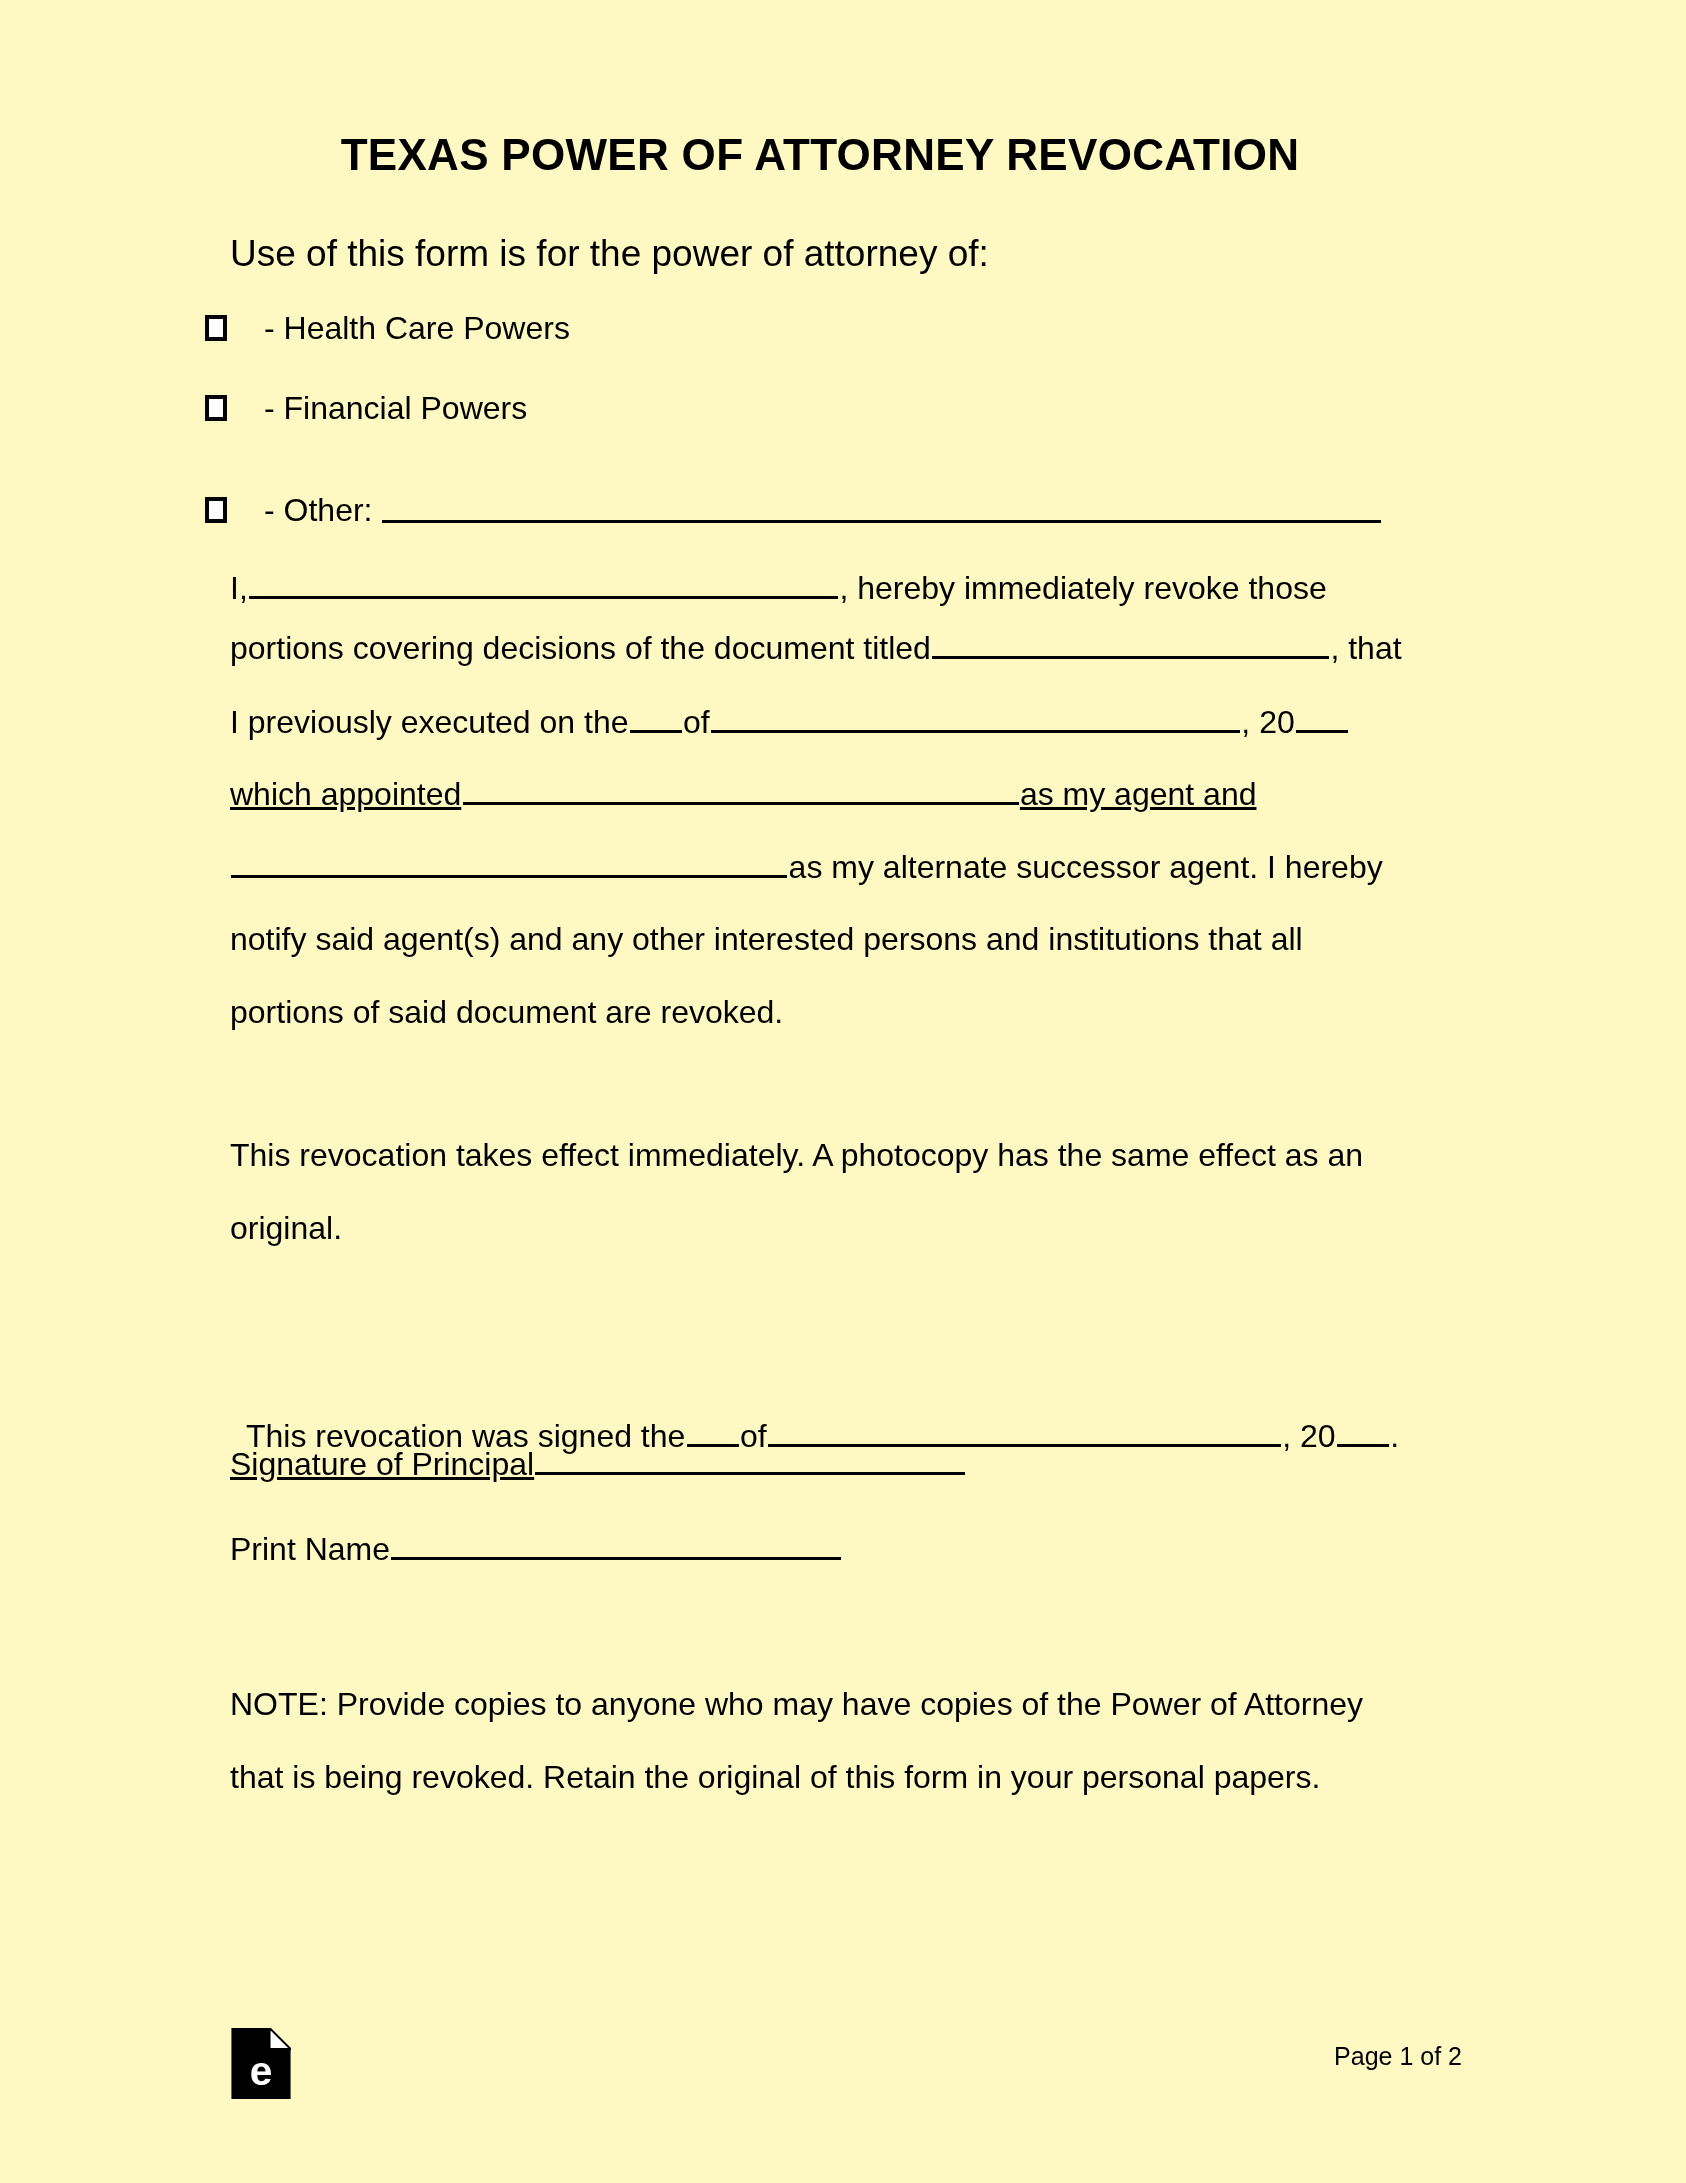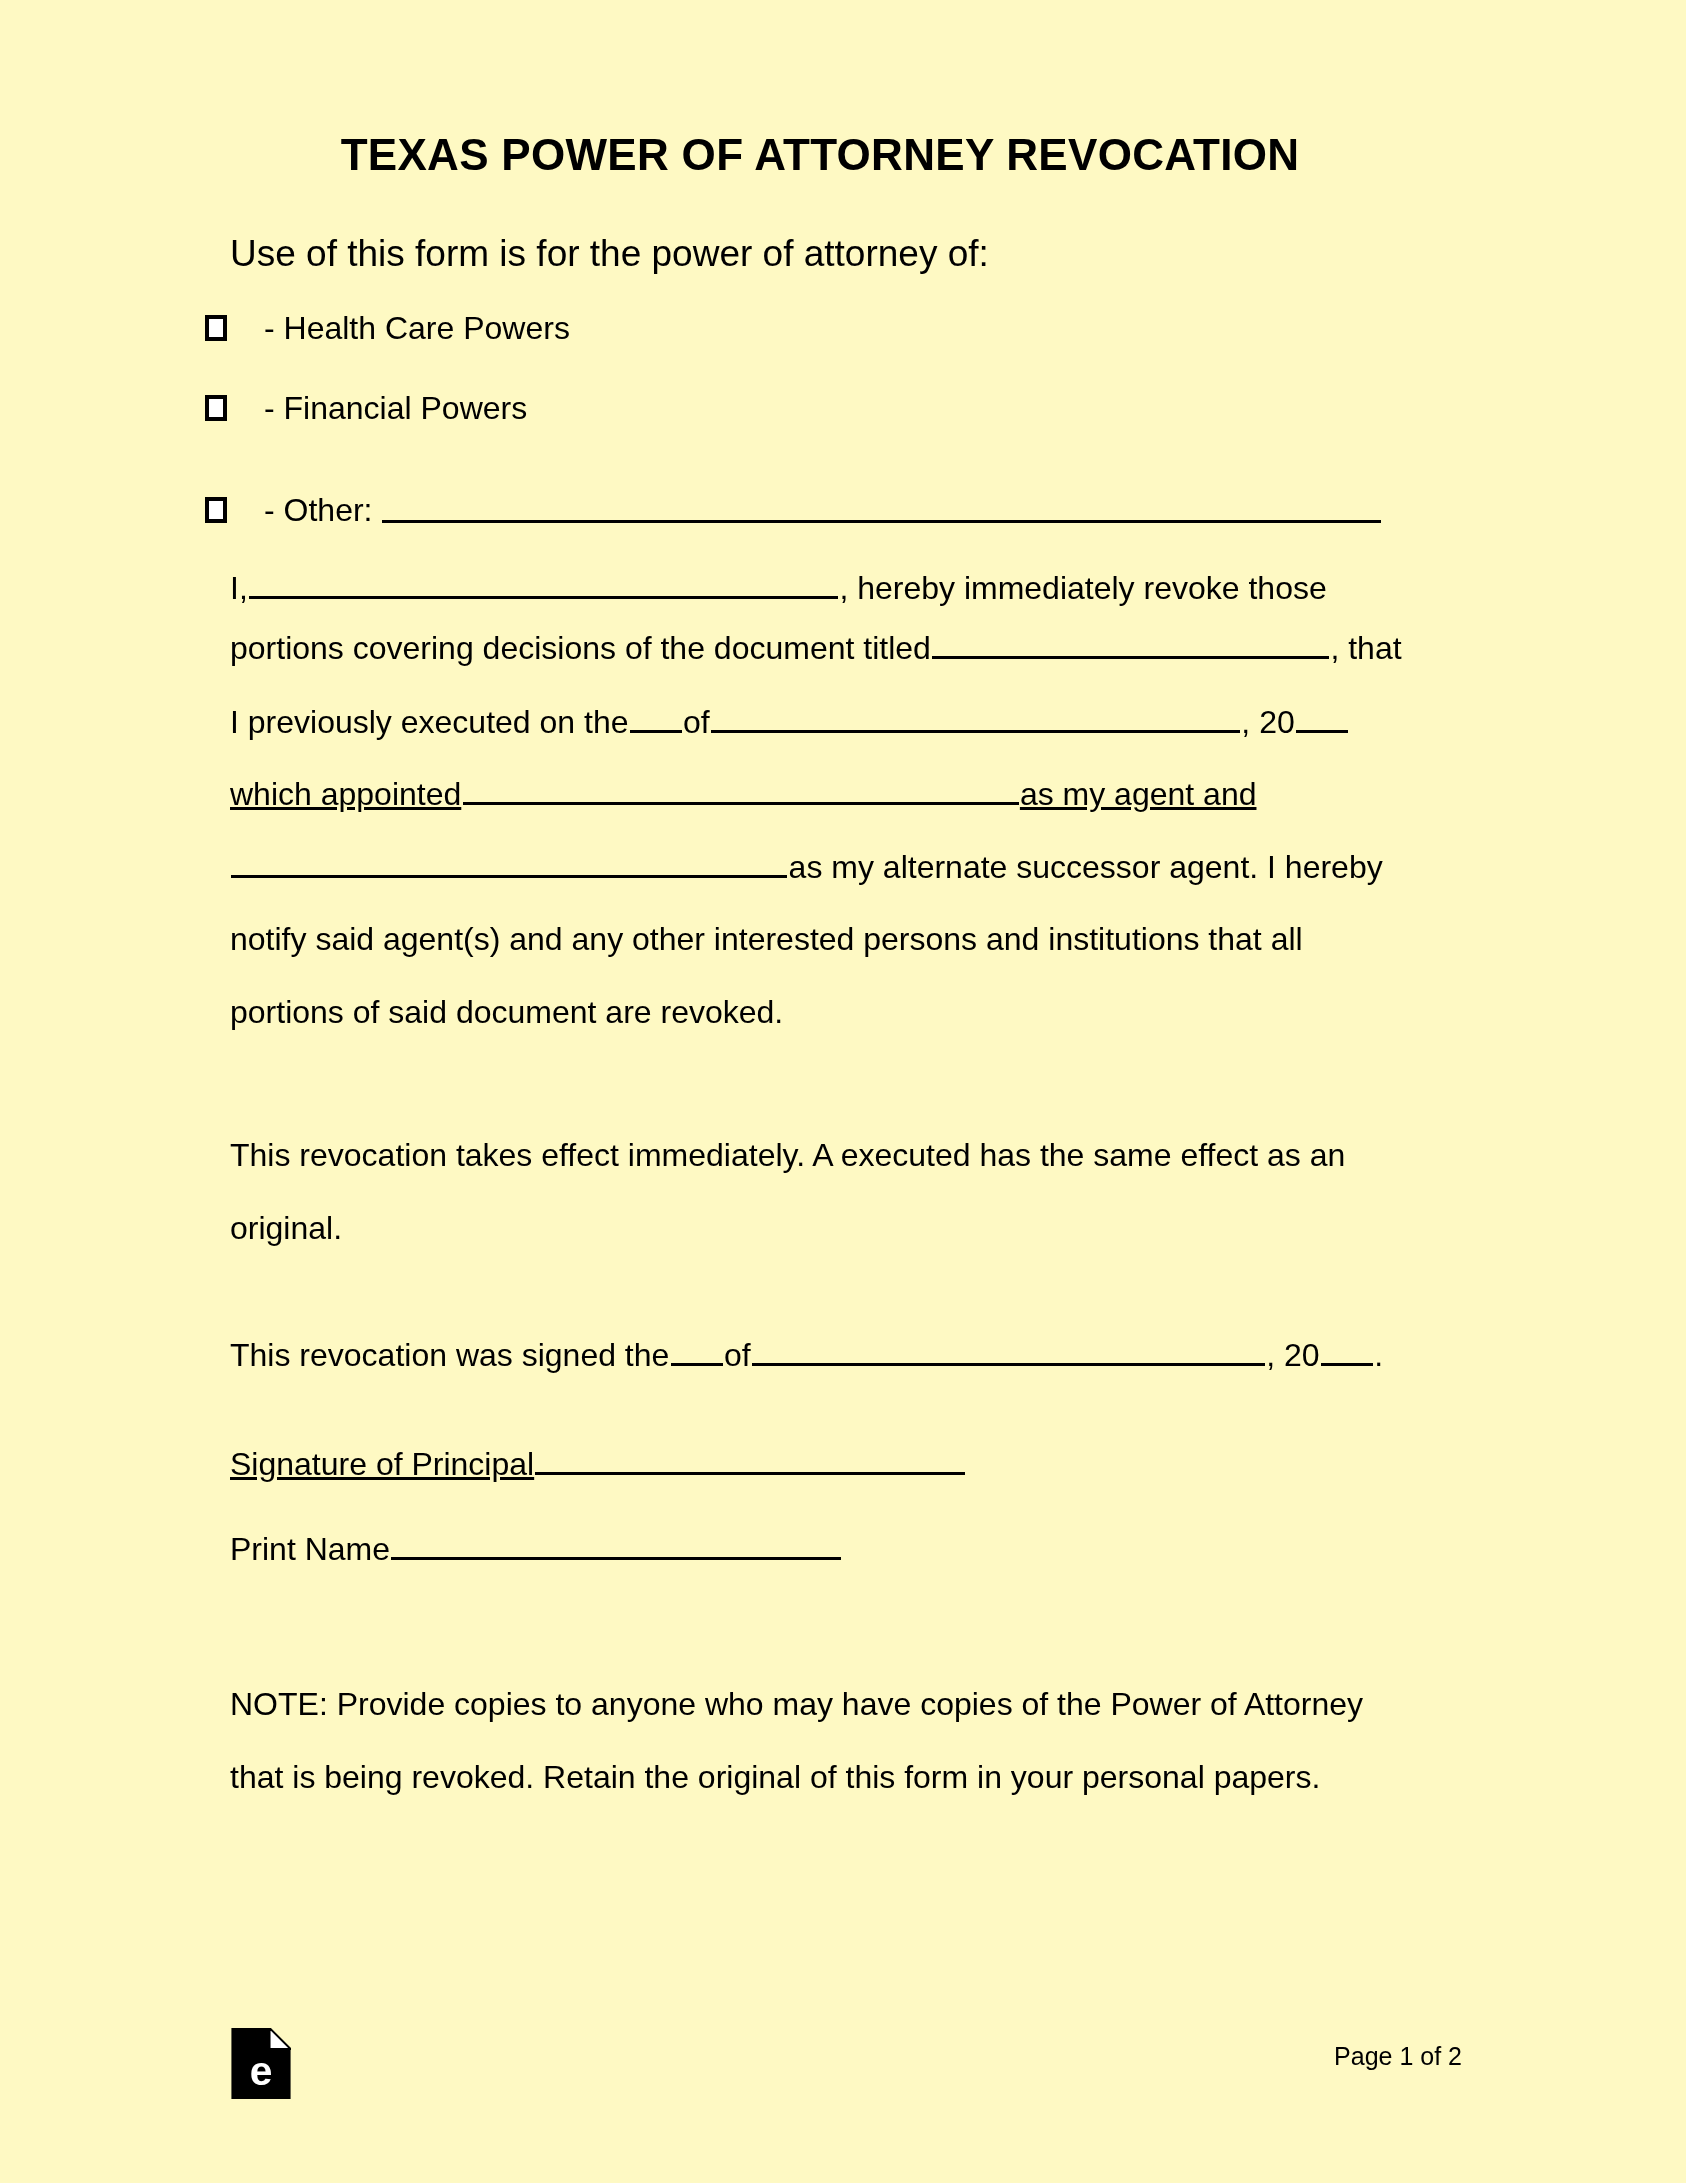--- a/index.html
+++ b/index.html
@@ -172,24 +172,24 @@
   </div>
 
   <div class="para-line" style="top:851px;">
     <span class="rule w-alt"></span><span>as my alternate successor agent. I hereby</span>
   </div>
 
   <div class="para-line" style="top:923px;">notify said agent(s) and any other interested persons and institutions that all</div>
 
   <div class="para-line" style="top:996px;">portions of said document are revoked.</div>
 
-  <div class="para-line" style="top:1139px;">This revocation takes effect immediately. A executed has the same effect as an</div>
+  <div class="para-line" style="top:1139px;">This revocation takes effect immediately. A photocopy has the same effect as an</div>
   <div class="para-line" style="top:1212px;">original.</div>
 
-  <div class="para-line" style="top:1339px;">
+  <div class="para-line" style="top:1420px;margin-left:16px;">
     <span>This revocation was signed the</span><span class="rule w-short"></span><span>of</span><span class="rule w-signmonth"></span><span>, 20</span><span class="rule w-yr"></span><span>.</span>
   </div>
 
   <div class="para-line" style="top:1448px;text-decoration:underline;">
     <span>Signature of Principal</span><span class="rule w-sigline"></span>
   </div>
 
   <div class="para-line" style="top:1533px;">
     <span>Print Name</span><span class="rule w-printline"></span>
   </div>

